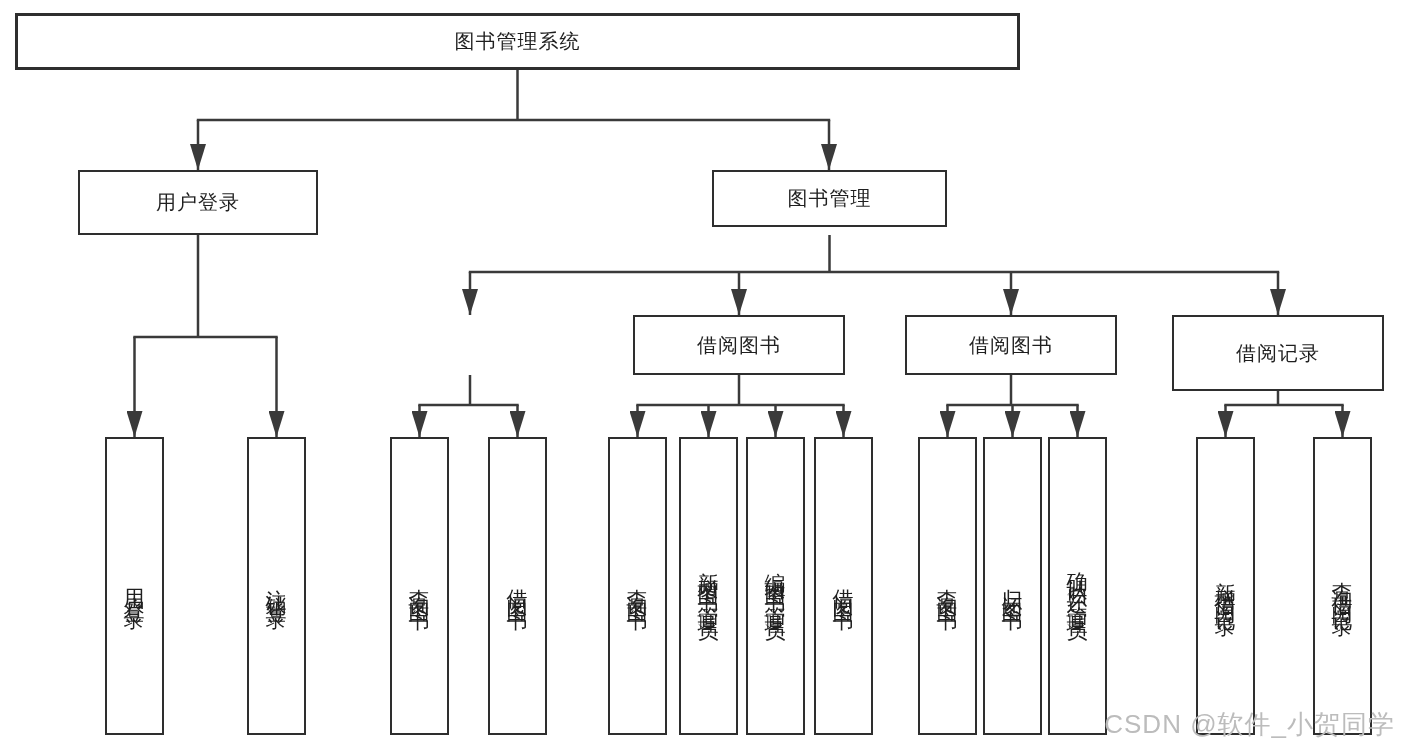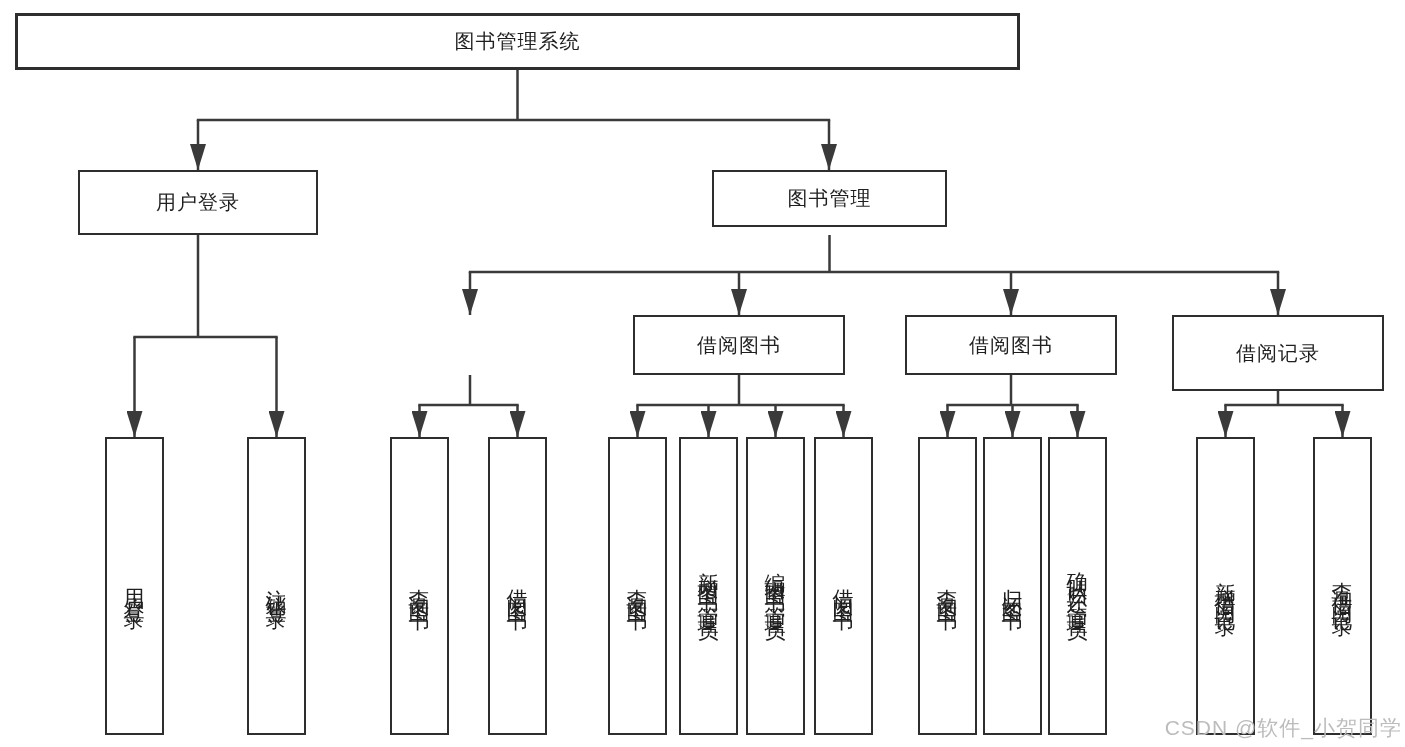--- a/index.html
+++ b/index.html
@@ -20,22 +20,22 @@
     color:var(--text);
   }
   .box.root{border-width:3px;}
   .box.h span{font-size:20px;letter-spacing:1px;white-space:nowrap;}
   .box.v{top:437px;width:59px;height:298px;}
   .vtext{
     writing-mode:vertical-rl;text-orientation:mixed;
     font-size:21px;letter-spacing:7px;line-height:1;white-space:nowrap;
   }
   #watermark{
-    position:absolute;right:3px;bottom:5px;
-    font-size:21px;color:var(--watermark);letter-spacing:1px;white-space:nowrap;
+    position:absolute;right:10px;bottom:5px;
+    font-size:26px;color:var(--watermark);letter-spacing:1px;white-space:nowrap;
   }
 </style>
 </head>
 <body>
 
 <div id="stage">
 
   <svg id="wires" viewBox="0 0 1405 747" xmlns="http://www.w3.org/2000/svg" aria-hidden="true">
     <defs>
       <marker id="arw" viewBox="0 0 26 16" refX="26" refY="8" markerWidth="26" markerHeight="16" markerUnits="userSpaceOnUse" orient="auto">

